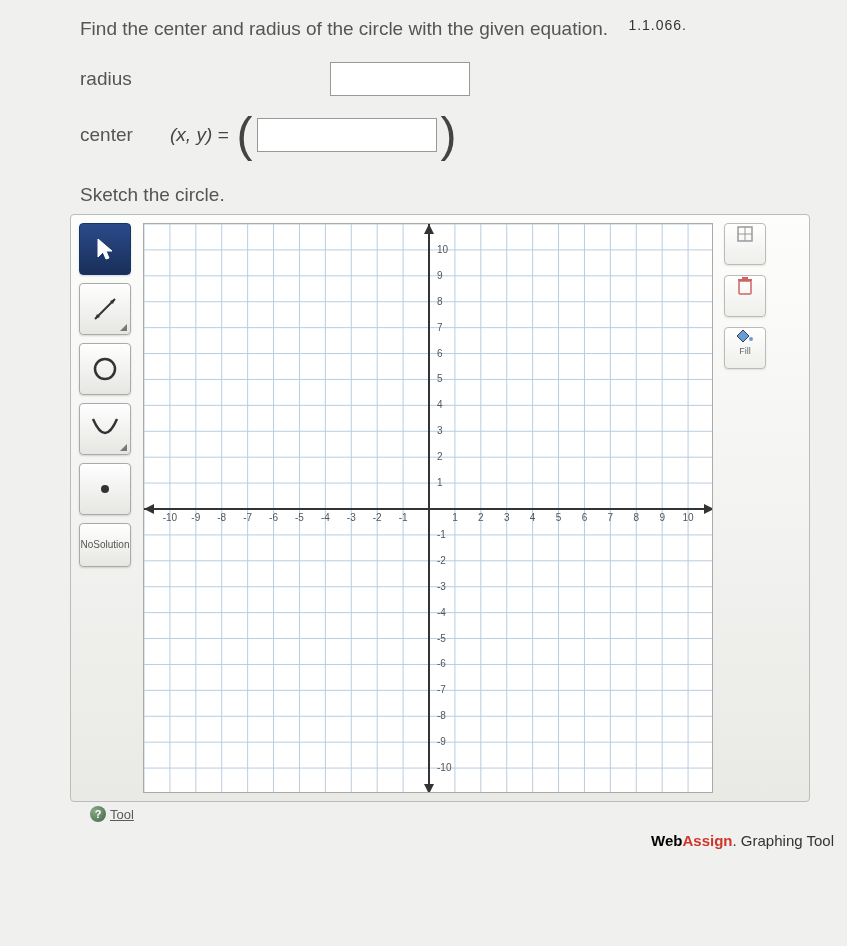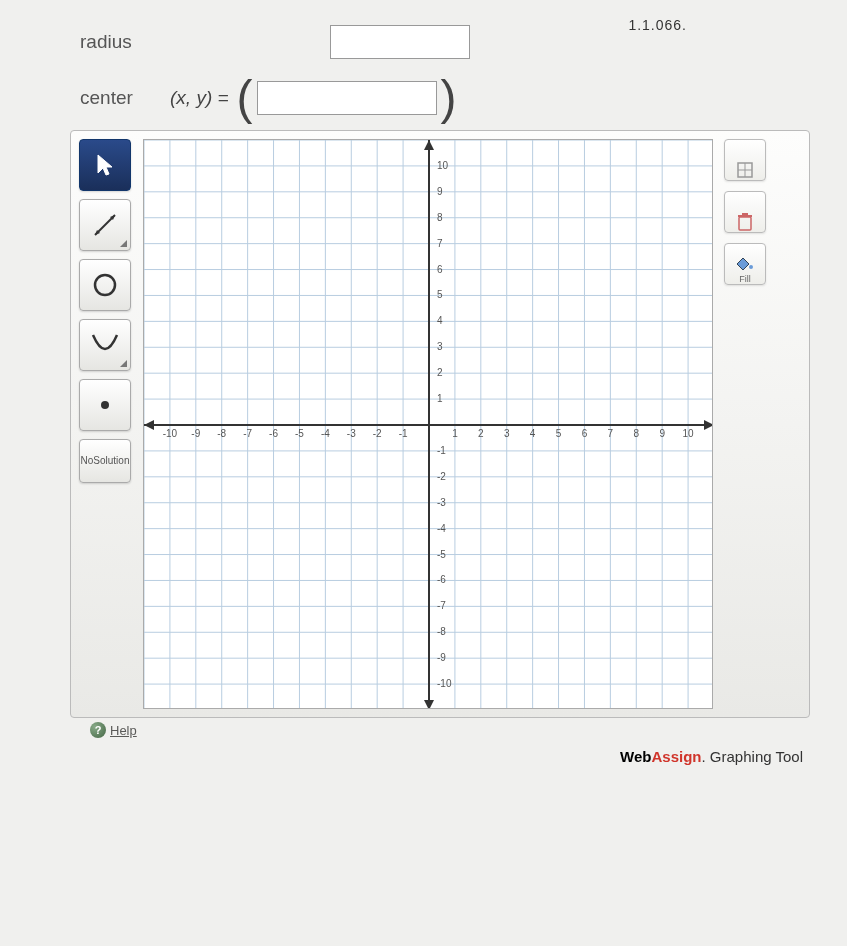--- a/index.html
+++ b/index.html
@@ -136,69 +136,71 @@
   }
   .side-btn {
     width: 42px;
     height: 42px;
     border: 1px solid #bbb;
     border-radius: 4px;
     background: linear-gradient(#fff,#eeeeea);
     display:flex;
     flex-direction:column;
     align-items:center;
-    justify-content:flex-end;
+    justify-content:flex-start;
     gap:2px;
     box-shadow: 0 1px 2px rgba(0,0,0,0.1);
   }
   .side-btn .lbl { font-size: 9px; color:#666; }
   .help-row {
     display:flex;
     align-items:center;
     gap:4px;
     padding: 4px 10px 6px 10px;
     color:#5a5a58;
     font-size:13px;
   }
   .help-row a { color:#5a5a58; text-decoration: underline; }
   .help-icon {
     width:16px;height:16px;border-radius:50%;
     background: radial-gradient(circle at 30% 30%, #8a8,#464);
     color:#fff;font-size:11px;line-height:16px;text-align:center;font-weight:bold;
   }
   .brand {
     text-align: right;
-    padding: 4px 44px 10px 0;
+    padding: 4px 13px 10px 0;
     font-size: 15px;
     color: #333;
   }
   .brand b { color:#000; }
   .brand .assign-red { color:#d0352b; font-weight:bold; }
 </style>
 </head>
 <body>
 
 <div class="page">
   <div class="top-right-tag">1.1.066.</div>
 
+  <div class="prompt">Find the center and radius of the circle with the given equation.</div>
 
 
   <div class="row">
     <div class="row-label">radius</div>
     <input class="answer-box small" style="">
   </div>
 
   <div class="row">
     <div class="row-label">center</div>
     <div class="xy">(x, y)  =</div>
     <span class="paren">(</span>
     <input class="answer-box" style="">
     <span class="paren">)</span>
   </div>
 
+  <div class="sketch-label">Sketch the circle.</div>
 
   <div class="tool-frame">
     <div class="toolbar-left">
       <div class="tool-btn selected">
         <svg width="20" height="24" viewBox="0 0 20 24">
             <path d="M3 2 L3 20 L8 15 L11 22 L14 21 L11 14 L17 14 Z" fill="#fff" stroke="#fff" stroke-width="1"></path>
           </svg>
       </div>
       <div class="tool-btn">
         <svg width="30" height="30" viewBox="0 0 30 30">
@@ -347,19 +349,19 @@
             <path d="M8 2 L14 8 L8 14 L2 8 Z" fill="#6a9bd8" stroke="#345" stroke-width="1"></path>
             <circle cx="16" cy="11" r="2" fill="#6a9bd8"></circle>
           </svg>
         <span class="lbl">Fill</span>
       </div>
     </div>
   </div>
 
   <div class="help-row">
     <span class="help-icon">?</span>
-    <a href="#">Help</a>
+    <a href="#">Tool</a>
   </div>
 </div>
 
 <div class="brand">
   <b>Web</b><span class="assign-red">Assign</span><span>. Graphing Tool</span>
 </div>
 
 </body></html>

